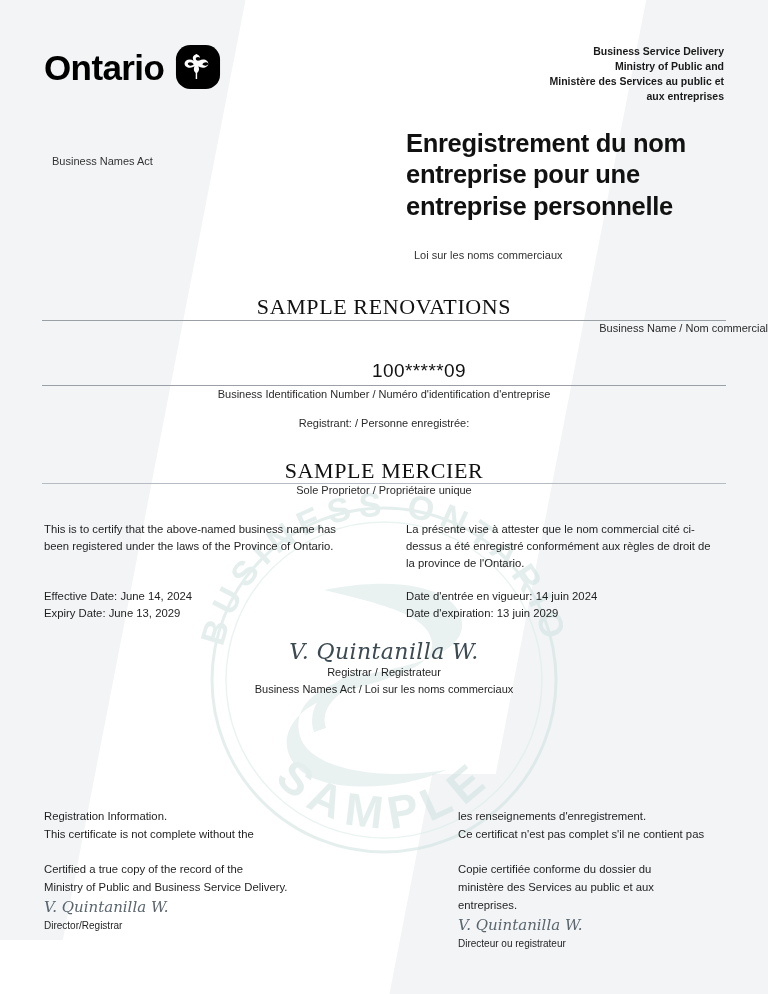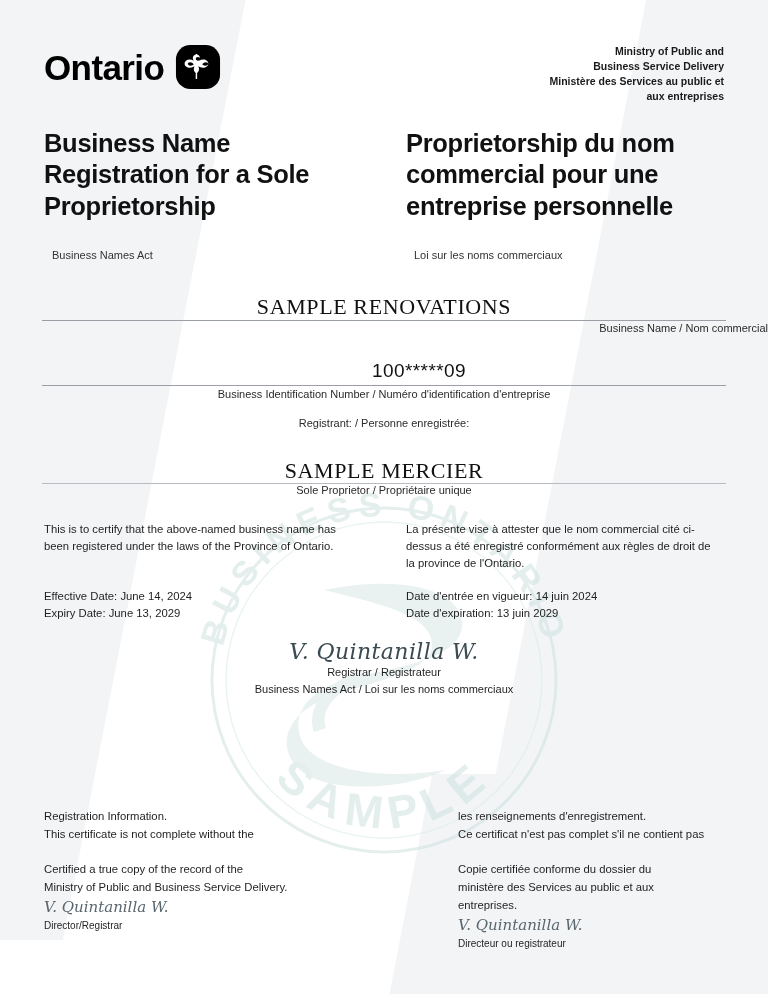--- a/index.html
+++ b/index.html
@@ -283,34 +283,33 @@
                      s2.35-.85 2.35-1.9c0-1.05-1.0-1.9-2.35-1.9z"></path>
             <path fill="#000000" d="M15.6 19.0c-1.3 0-2.2.75-2.2 1.7 0 1.1 1.15 1.9 2.85 1.9
                      1.5 0 2.75-.6 3.3-1.45-.9-1.25-2.3-2.15-3.95-2.15z"></path>
             <path fill="#000000" d="M32.4 19.0c-1.65 0-3.05.9-3.95 2.15.55.85 1.8 1.45 3.3 1.45
                      1.7 0 2.85-.8 2.85-1.9 0-.95-.9-1.7-2.2-1.7z"></path>
           </svg>
         </span>
       </div>
 
       <div class="ministry">
+        <div>Business Service Delivery</div>
         <div>Ministry of Public and</div>
-        <div>Business Service Delivery</div>
         <div>Ministère des Services au public et</div>
         <div>aux entreprises</div>
       </div>
     </div>
 
     <div class="titles">
       <div class="col-left">
-        <h1 class="big-title">Business Name Registration for a Sole Proprietorship</h1>
         <div class="act">Business Names Act</div>
       </div>
       <div class="col-right">
-        <h1 class="big-title">Proprietorship du nom commercial pour une entreprise personnelle</h1>
+        <h1 class="big-title">Enregistrement du nom entreprise pour une entreprise personnelle</h1>
         <div class="act">Loi sur les noms commerciaux</div>
       </div>
     </div>
 
     <div class="centered-serif" style="top:294px;">SAMPLE RENOVATIONS</div>
     <div class="rule" style="top:320px;"></div>
     <div class="centered-label" style="top:322px;text-align:right;">Business Name / Nom commercial</div>
 
     <div class="bin-value" style="top:360px;">100*****09</div>
     <div class="rule" style="top:385px;"></div>

